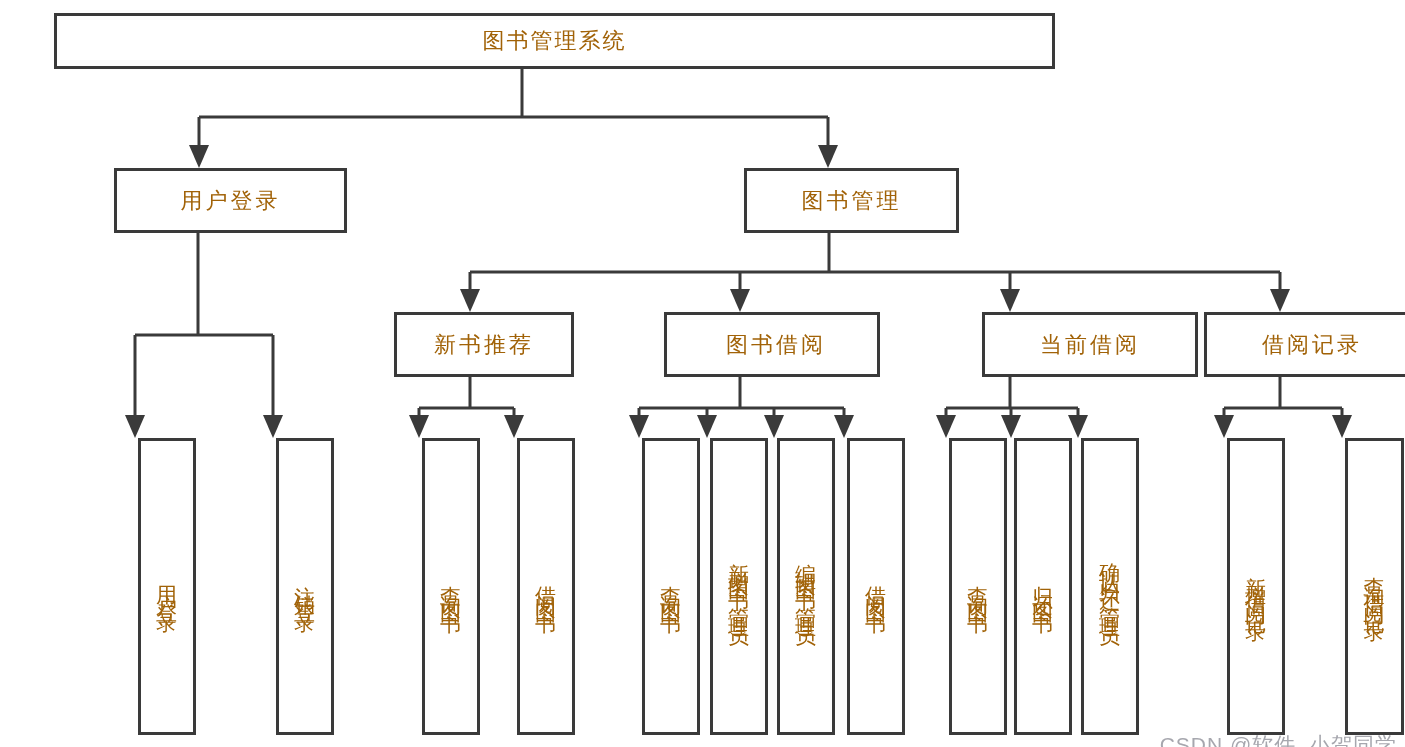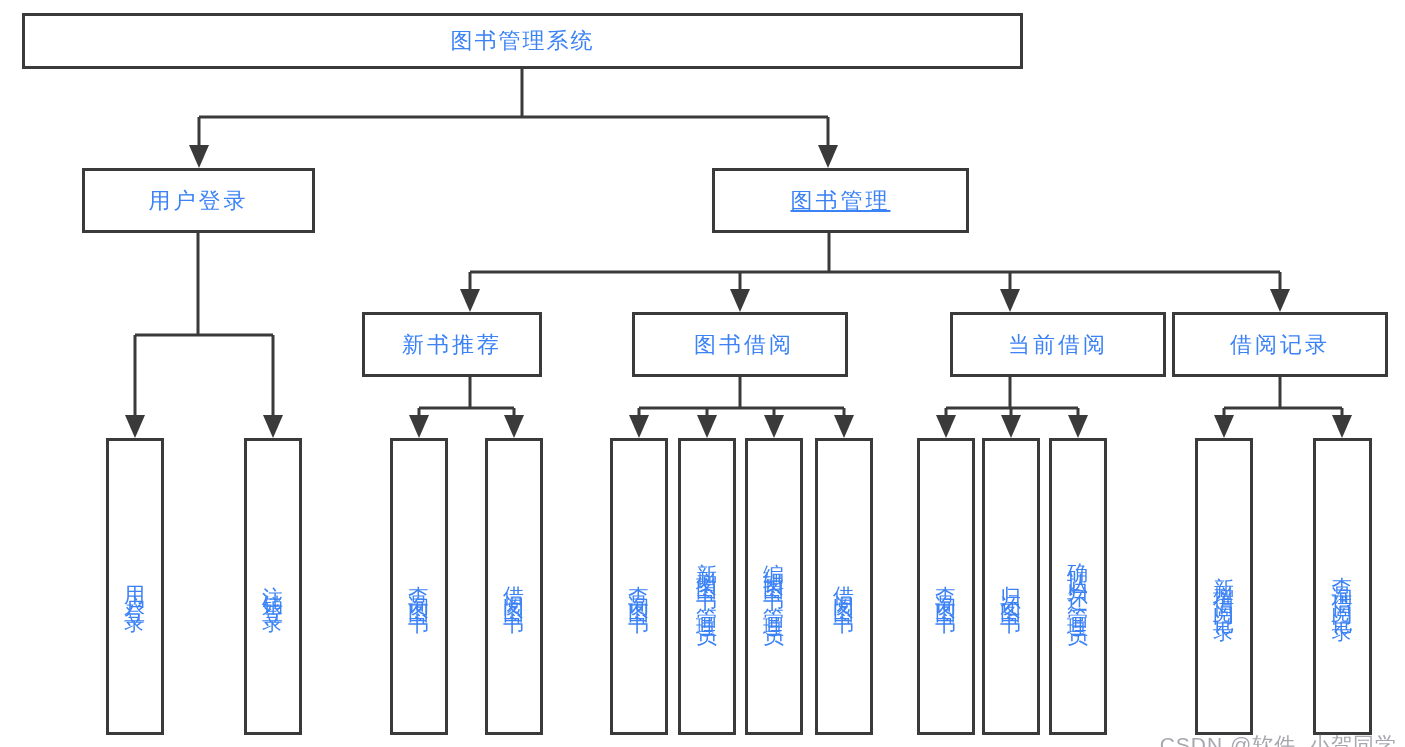--- a/index.html
+++ b/index.html
@@ -10,25 +10,26 @@
     font-family:"Liberation Sans","DejaVu Sans",sans-serif;
     overflow:hidden;
   }
   .wires{position:absolute;left:0;top:0;z-index:1;}
   .node{
     position:absolute;
     box-sizing:border-box;
     border:3px solid #3a3a3a;
     background:#ffffff;
     display:flex;align-items:center;justify-content:center;
-    color:#3b82f6;
+    color:#a16207;
     font-size:22px;
     letter-spacing:3px;
     z-index:2;
     white-space:nowrap;
+    margin-left:32px;
   }
   .node.root{font-size:22px;letter-spacing:2px;}
   .leaf{
     writing-mode:vertical-rl;
     text-orientation:mixed;
     font-size:21px;
     letter-spacing:9px;
     line-height:1;
     white-space:normal;
   }
@@ -91,21 +92,21 @@
       <polygon points="1001,415 1021,415 1011,438"></polygon>
       <polygon points="1068,415 1088,415 1078,438"></polygon>
       <polygon points="1214,415 1234,415 1224,438"></polygon>
       <polygon points="1332,415 1352,415 1342,438"></polygon>
     </g>
   </svg>
 
   <div class="node root" style="left:22px;top:13px;width:1001px;height:56px;">图书管理系统</div>
 
   <div class="node" style="left:82px;top:168px;width:233px;height:65px;">用户登录</div>
-  <div class="node" style="left:712px;top:168px;width:257px;height:65px;text-decoration:underline;">图书管理</div>
+  <div class="node" style="left:712px;top:168px;width:215px;height:65px;">图书管理</div>
 
   <div class="node" style="left:362px;top:312px;width:180px;height:65px;">新书推荐</div>
   <div class="node" style="left:632px;top:312px;width:216px;height:65px;padding-left:8px;">图书借阅</div>
   <div class="node" style="left:950px;top:312px;width:216px;height:65px;">当前借阅</div>
   <div class="node" style="left:1172px;top:312px;width:216px;height:65px;">借阅记录</div>
 
   <div class="node leaf" style="left:106px;top:438px;width:58px;height:297px;">用户登录</div>
   <div class="node leaf" style="left:244px;top:438px;width:58px;height:297px;">注销登录</div>
 
   <div class="node leaf" style="left:390px;top:438px;width:58px;height:297px;">查询图书</div>

